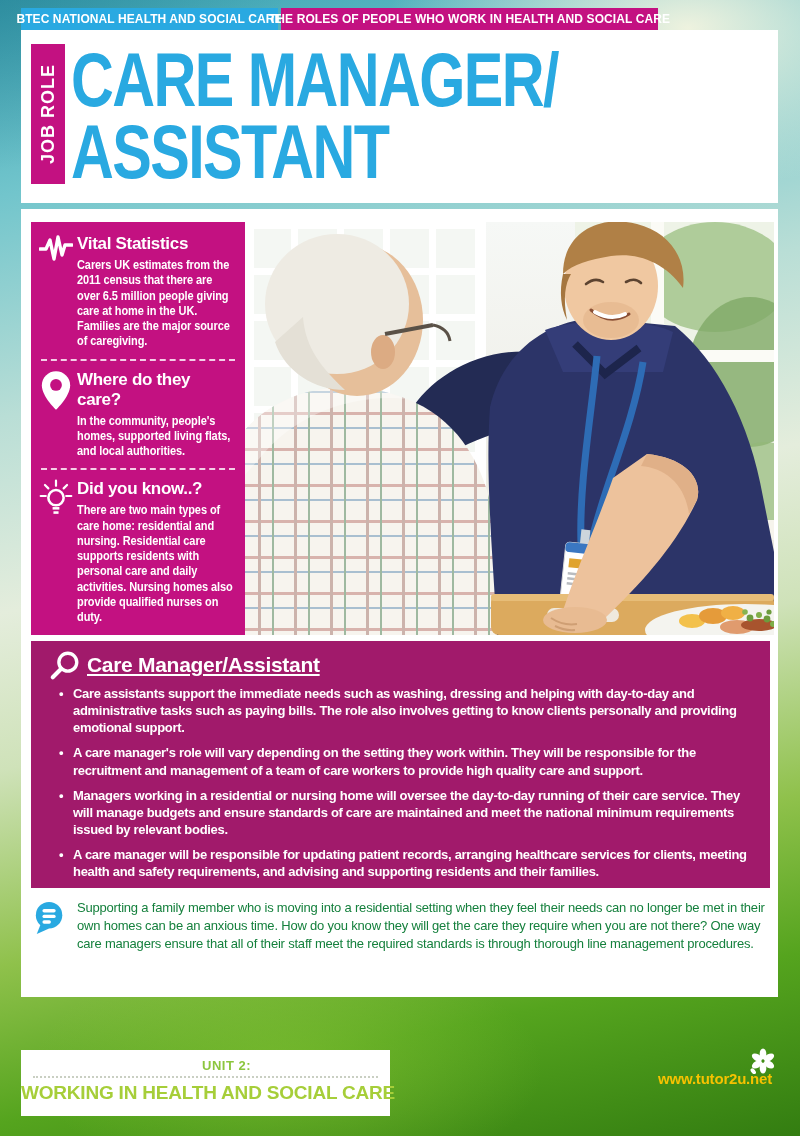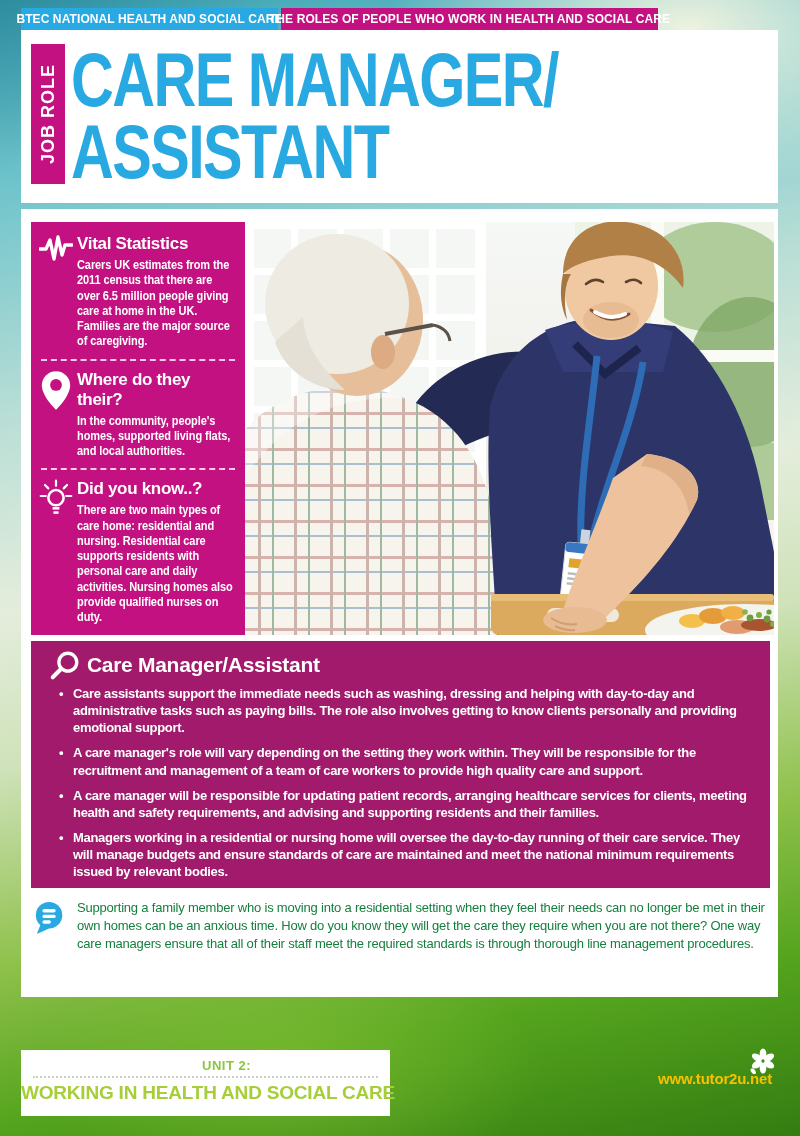--- a/index.html
+++ b/index.html
@@ -37,21 +37,21 @@
   .sb-head { font-size:17px; font-weight:bold; letter-spacing:-.3px; margin-bottom:4px; }
   .sb-body { width:178px; transform:scaleX(.88); transform-origin:left top;
              font-size:12.5px; font-weight:bold; line-height:1.22; letter-spacing:-.1px; }
   .sb-divider { border-top:2px dashed rgba(255,255,255,.8); margin:9px 0 9px 0; }
   
   .photo { position:absolute; left:224px; top:13px; width:529px; height:413px; overflow:hidden; }
   .photo svg { display:block; width:100%; height:100%; }
   
   .role-panel { position:absolute; left:10px; top:432px; width:739px; height:247px; background:#a11a6b;
                 padding:12px 16px 10px 16px; color:#fff; }
-  .rp-head { position:relative; padding-left:40px; font-size:21px; font-weight:bold; letter-spacing:-.3px; margin-bottom:8px; }
+  .rp-head { position:relative; padding-left:40px; font-size:21px; font-weight:bold; letter-spacing:-.3px; margin-bottom:8px;text-decoration:underline; }
   .rp-icon { position:absolute; left:2px; top:-3px; width:32px; height:32px; }
   .role-panel ul { list-style:none; margin-left:12px; }
   .role-panel li { position:relative; padding-left:14px; font-size:13px; font-weight:bold;
                    letter-spacing:-.3px; line-height:1.32; margin-bottom:8px; }
   .role-panel li::before { content:"•"; position:absolute; left:0; top:0; }
   
   .discussion { position:absolute; left:10px; top:690px; width:739px; }
   .disc-icon { position:absolute; left:2px; top:2px; width:34px; height:36px; }
   .disc-content { margin-left:46px; }
   .disc-head { font-size:16.5px; font-weight:bold; letter-spacing:-.2px; margin-bottom:5px; }
@@ -108,21 +108,21 @@
 
       <div class="sb-divider"></div>
 
       <div class="sb-section">
         <span class="sb-icon">
           <svg viewBox="0 0 30 36">
               <path d="M15 1 C8 1 2.5 6.6 2.5 13.4 C2.5 23.4 15 35 15 35 C15 35 27.5 23.4 27.5 13.4 C27.5 6.6 22 1 15 1 Z" fill="#fff"></path>
               <circle cx="15" cy="13.2" r="5.2" fill="#c31181"></circle>
             </svg>
         </span>
-        <h2 class="sb-head">Where do they their?</h2>
+        <h2 class="sb-head">Where do they care?</h2>
         <p class="sb-body">In the community, people's homes, supported living flats, and local authorities.</p>
       </div>
 
       <div class="sb-divider"></div>
 
       <div class="sb-section">
         <span class="sb-icon">
           <svg viewBox="0 0 40 44">
             <g stroke="#fff" stroke-width="2.6" stroke-linecap="round">
               <line x1="2" y1="20" x2="8" y2="20"></line>
@@ -246,22 +246,22 @@
           <svg viewBox="0 0 34 34">
               <circle cx="20" cy="13" r="9.5" fill="none" stroke="#fff" stroke-width="3.6"></circle>
           <line x1="13" y1="20" x2="4" y2="29" stroke="#fff" stroke-width="4.4" stroke-linecap="round"></line>
             </svg>
         </span>
         <span>Care Manager/Assistant</span>
       </h2>
       <ul>
         <li>Care assistants support the immediate needs such as washing, dressing and helping with day-to-day and administrative tasks such as paying bills. The role also involves getting to know clients personally and providing emotional support.</li>
         <li>A care manager's role will vary depending on the setting they work within. They will be responsible for the recruitment and management of a team of care workers to provide high quality care and support.</li>
+        <li>Managers working in a residential or nursing home will oversee the day-to-day running of their care service. They will manage budgets and ensure standards of care are maintained and meet the national minimum requirements issued by relevant bodies.</li>
         <li>A care manager will be responsible for updating patient records, arranging healthcare services for clients, meeting health and safety requirements, and advising and supporting residents and their families.</li>
-        <li>Managers working in a residential or nursing home will oversee the day-to-day running of their care service. They will manage budgets and ensure standards of care are maintained and meet the national minimum requirements issued by relevant bodies.</li>
       </ul>
     </section>
 
     <section class="discussion">
       <span class="disc-icon">
         <svg viewBox="0 0 36 36">
           <circle cx="17" cy="15" r="14" fill="#29a9e1"></circle>
           <path d="M8 25 L4 35 L17 29 Z" fill="#29a9e1"></path>
           <rect x="10" y="8.5" width="14" height="3.6" rx="1.8" fill="#fff"></rect>
           <rect x="10" y="14.5" width="14" height="3.6" rx="1.8" fill="#fff"></rect>

